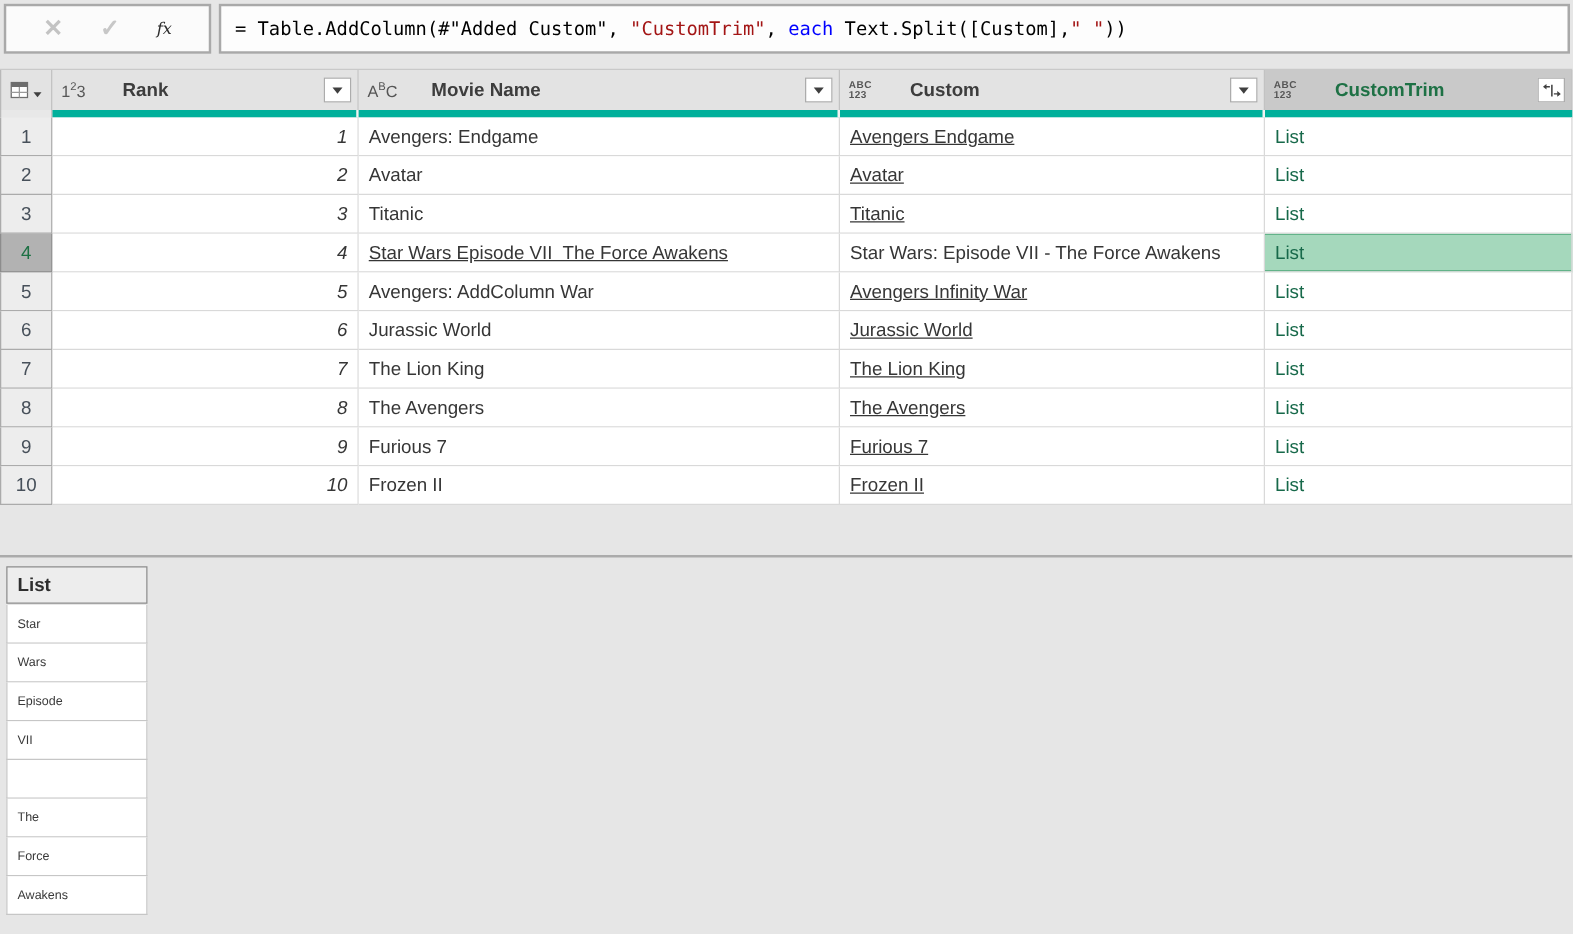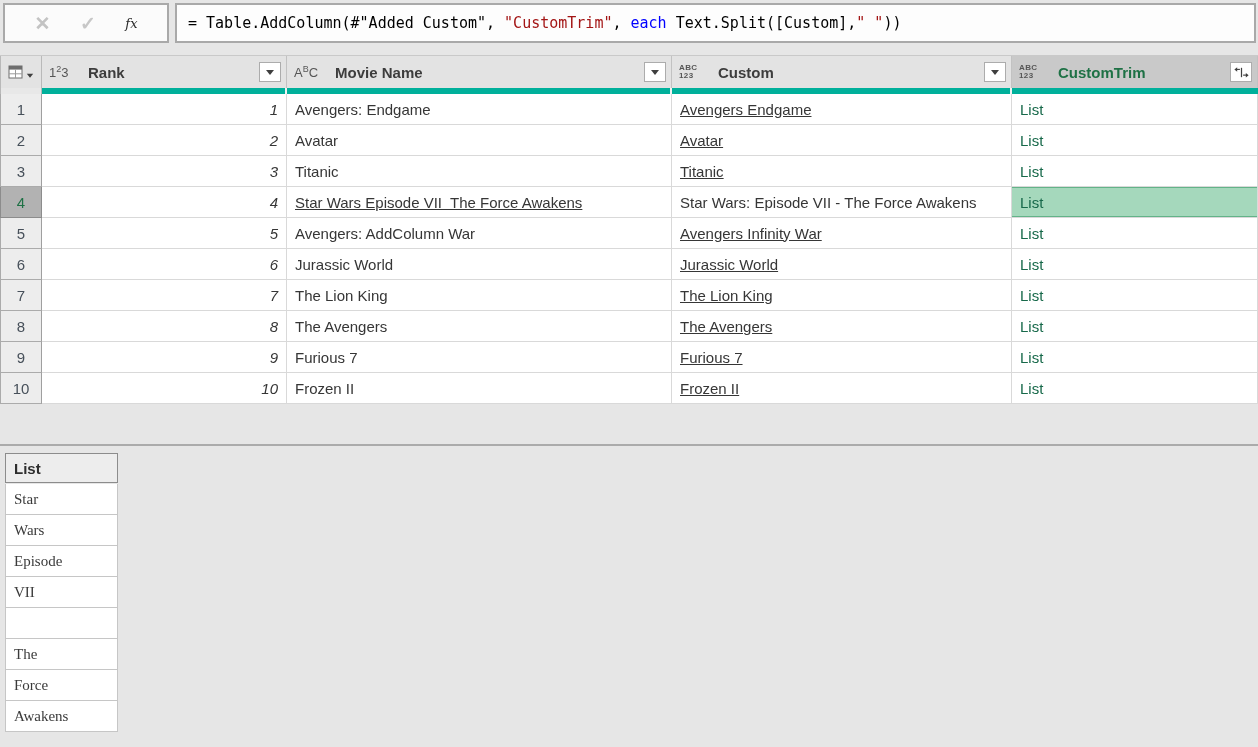--- a/index.html
+++ b/index.html
@@ -32,25 +32,25 @@
     margin-top:10px; width:1258px;
     display:grid; grid-template-columns:42px 245px 385px 340px 246px;
     border-top:1px solid #C9C9C9;
   }
   .h-corner {
     height:32px; background:#E3E3E3; border-left:1px solid #B9B9B9;
     border-right:1px solid #B9B9B9; display:flex; align-items:center; justify-content:center; gap:1px;
   }
   .h-cell {
     height:32px; background:#E3E3E3; border-right:1px solid #C2C2C2;
-    display:flex; align-items:center; gap:17px; padding:0 5px 0 7px;
+    display:flex; align-items:center; gap:7px; padding:0 5px 0 7px;
     font-size:15px; font-weight:bold; color:#3D3D3D;
   }
   .h-cell.selected { background:#C9C9C9; color:var(--sel-head,#1E7145); }
-  .h-name { flex:1; white-space:nowrap; overflow:hidden; }
+  .h-name { flex:1; white-space:nowrap; overflow:hidden;margin-left:20px; }
   .ticon { color:#565656; font-weight:normal; font-size:13px; line-height:1; min-width:22px; }
   .ticon sup { font-size:9px; }
   .ticon .stk { display:inline-block; font-size:8px; line-height:7.5px; letter-spacing:.4px; font-weight:bold; }
   .fbtn {
     width:22px; height:20px; background:#FFF; border:1px solid #ACACAC;
     display:flex; align-items:center; justify-content:center; flex:0 0 auto;
   }
   .tri { width:0; height:0; border-left:4px solid transparent; border-right:4px solid transparent; border-top:5px solid #3F3F3F; }
   .q-corner { height:6px; background:#E8E8E8; border-left:1px solid #B9B9B9; border-right:1px solid #B9B9B9; }
   .q-cell { height:6px; background:var(--accent,#00B09B); border-right:2px solid #F2F2F2; }
@@ -79,21 +79,21 @@
     border-top:2px solid #ABABAB; background:#E6E6E6; padding:7px 0 0 5px;
   }
   .list-preview { width:113px; }
   .lp-header {
     height:30px; background:#EDEDED; border:1px solid #8C8C8C;
     display:flex; align-items:center; padding:0 8px;
     font-weight:bold; font-size:15px; color:#2E2E2E; margin-bottom:1px;
   }
   .lp-row {
     height:31px; background:#FFF; border:1px solid #C6C6C6; border-top:none;
-    display:flex; align-items:center; padding:0 8px; font-size:15px; color:#3A3A3A;font-family:Liberation Serif, serif;
+    display:flex; align-items:center; padding:0 8px; font-size:10px; color:#3A3A3A;
   }
   .lp-row:first-of-type { border-top:1px solid #C6C6C6; }
 </style>
 </head>
 <body>
 
 <div class="formula-bar">
   <div class="fb-buttons">
     <span class="fb-x">✕</span>
     <span class="fb-chk">✓</span>

